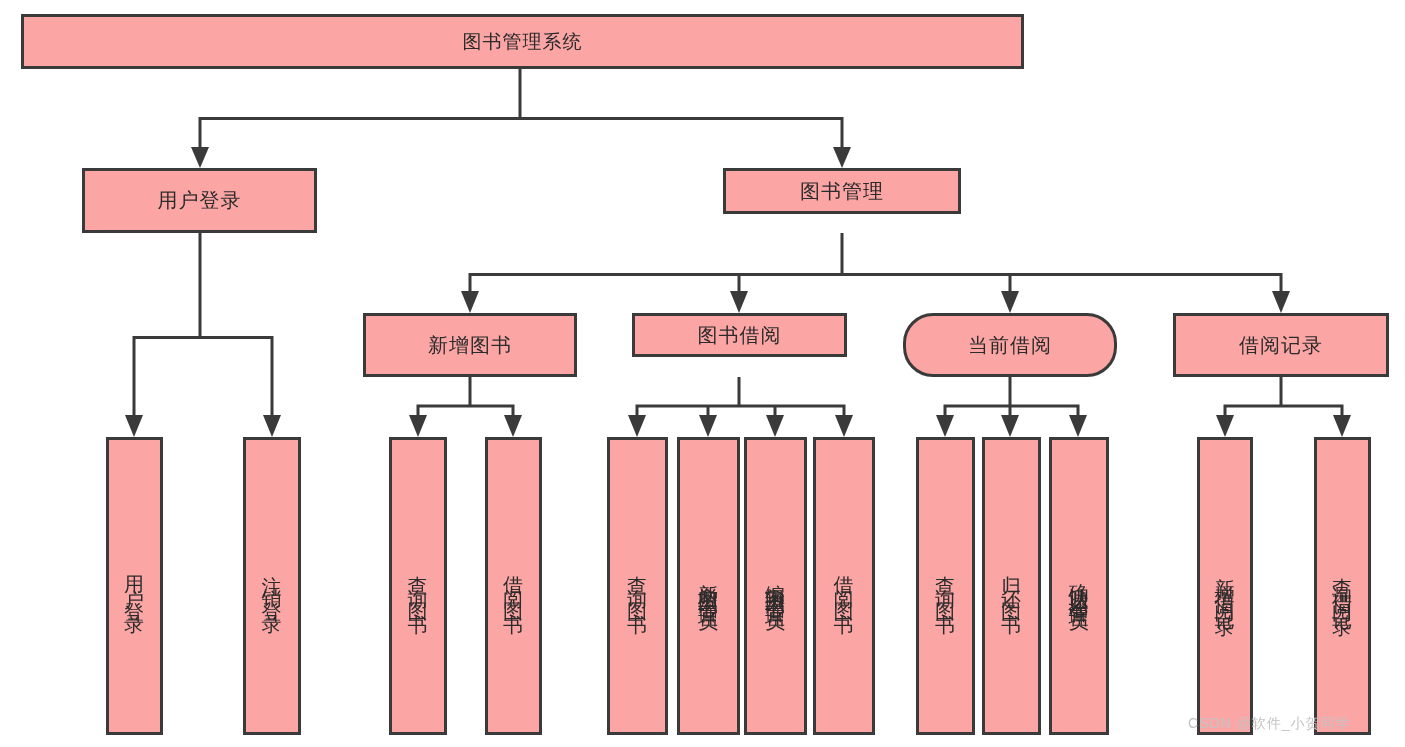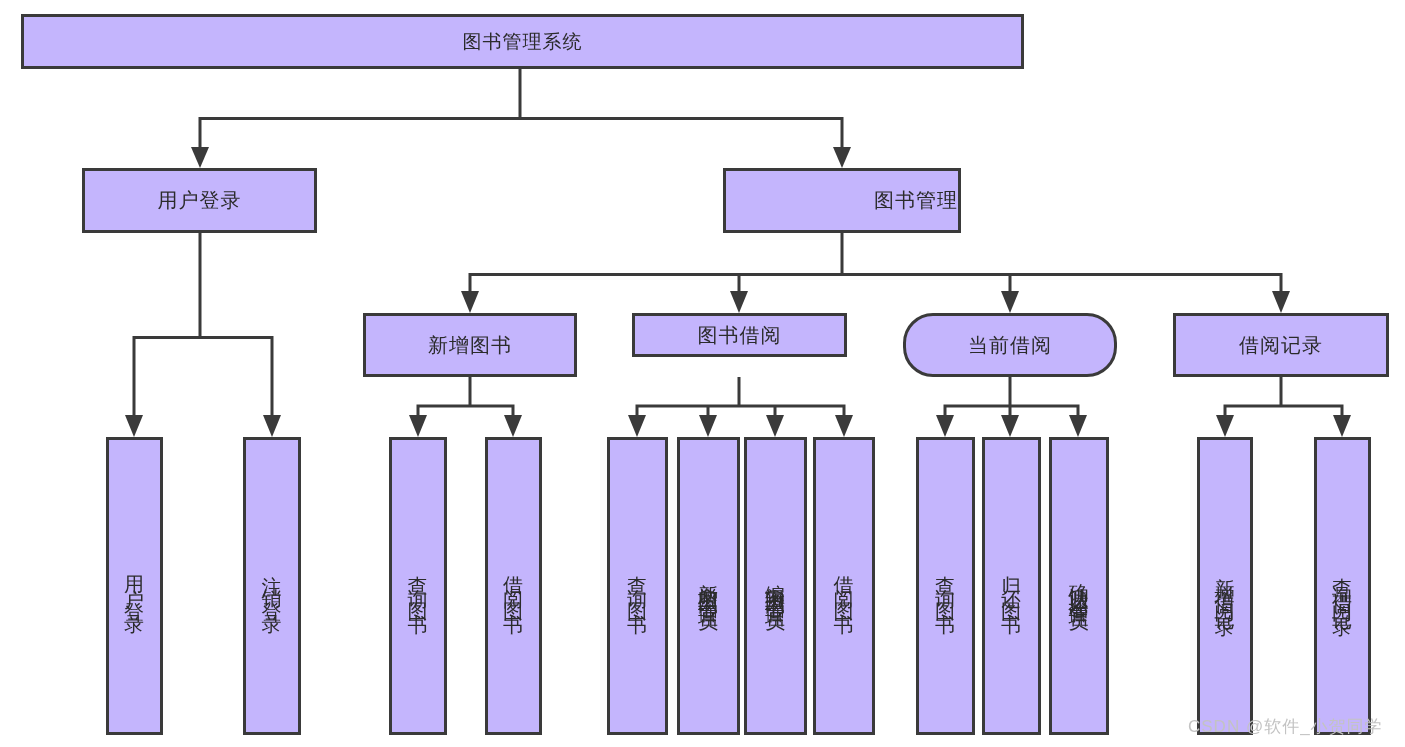--- a/index.html
+++ b/index.html
@@ -30,21 +30,21 @@
     stroke-width: 3;
   }
   .connectors polygon {
     fill: #3a3a3a;
     stroke: none;
   }
   .box {
     position: absolute;
     box-sizing: border-box;
     border: 3px solid #3a3a3a;
-    background: #c4b5fd;
+    background: #fca5a5;
     display: flex;
     align-items: center;
     justify-content: center;
     z-index: 2;
     font-size: 20px;
     letter-spacing: 1px;
   }
   .box.root {
     font-size: 19px;
   }
@@ -54,21 +54,21 @@
     line-height: 1;
     white-space: nowrap;
   }
   .ls-wide span  { letter-spacing: 13px; }
   .ls-med span   { letter-spacing: 8px;  }
   .ls-tight span { letter-spacing: 4px; font-size: 20px; }
   .watermark {
     position: absolute;
     left: 1188px;
     top: 715px;
-    font-size: 17px;
+    font-size: 14px;
     color: #c3c3c3;
     z-index: 5;
     white-space: nowrap;
     letter-spacing: 1px;
   }
 </style>
 </head>
 <body>
 
 <div class="canvas">
@@ -123,21 +123,21 @@
     </g>
   </svg>
 
   <div class="box root" style="left:21px; top:14px; width:1003px; height:55px;">
     <span>图书管理系统</span>
   </div>
 
   <div class="box" style="left:82px; top:168px; width:235px; height:65px;">
     <span>用户登录</span>
   </div>
-  <div class="box" style="left:723px; top:168px; width:238px; height:65px;justify-content:flex-end;">
+  <div class="box" style="left:723px; top:168px; width:238px; height:46px;">
     <span>图书管理</span>
   </div>
 
   <div class="box" style="left:363px; top:313px; width:214px; height:64px;">
     <span>新增图书</span>
   </div>
   <div class="box" style="left:632px; top:313px; width:215px; height:44px;">
     <span>图书借阅</span>
   </div>
   <div class="box" style="left:903px; top:313px; width:214px; height:64px;border-radius:30px;">

